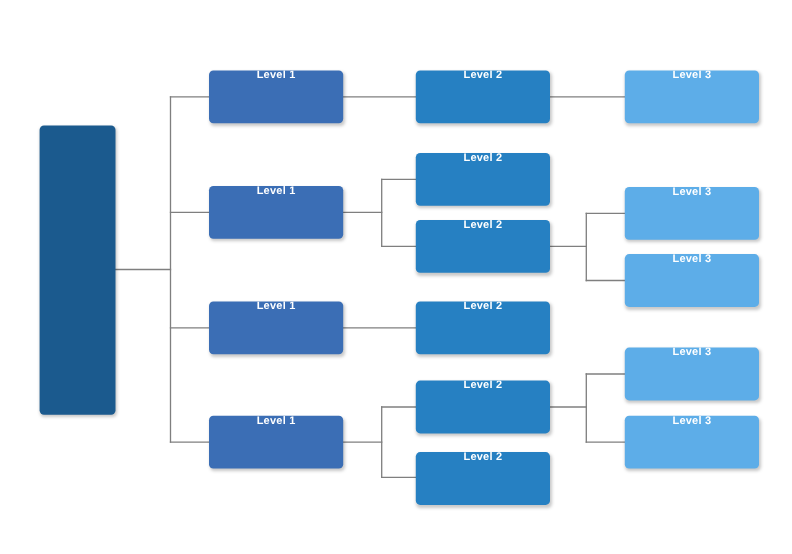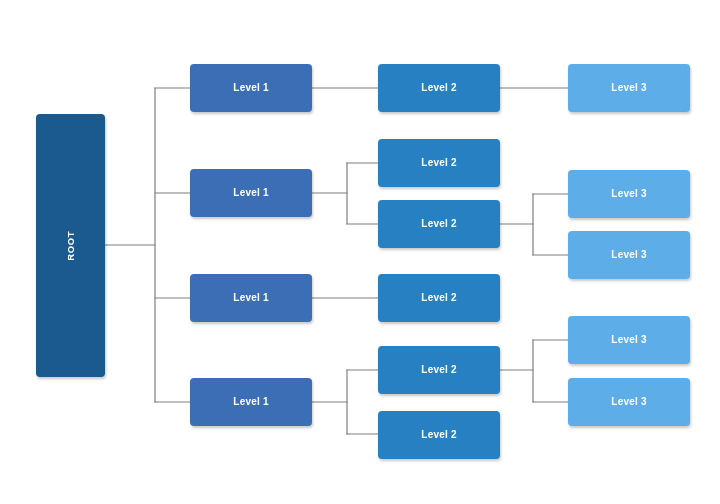--- a/index.html
+++ b/index.html
@@ -25,21 +25,20 @@
     top: 0;
     width: 720px;
     height: 504px;
     pointer-events: none;
   }
   .node {
     position: absolute;
     box-sizing: border-box;
     border-radius: 4px;
     display: flex;
-    align-items: center;
     justify-content: center;
     box-shadow: 1px 2px 3px rgba(0,0,0,0.22);
     overflow: hidden;
   }
   .node-label {
     color: #ffffff;
     font-weight: bold;
     font-size: 10px;
     letter-spacing: 0.2px;
     line-height: 1;

